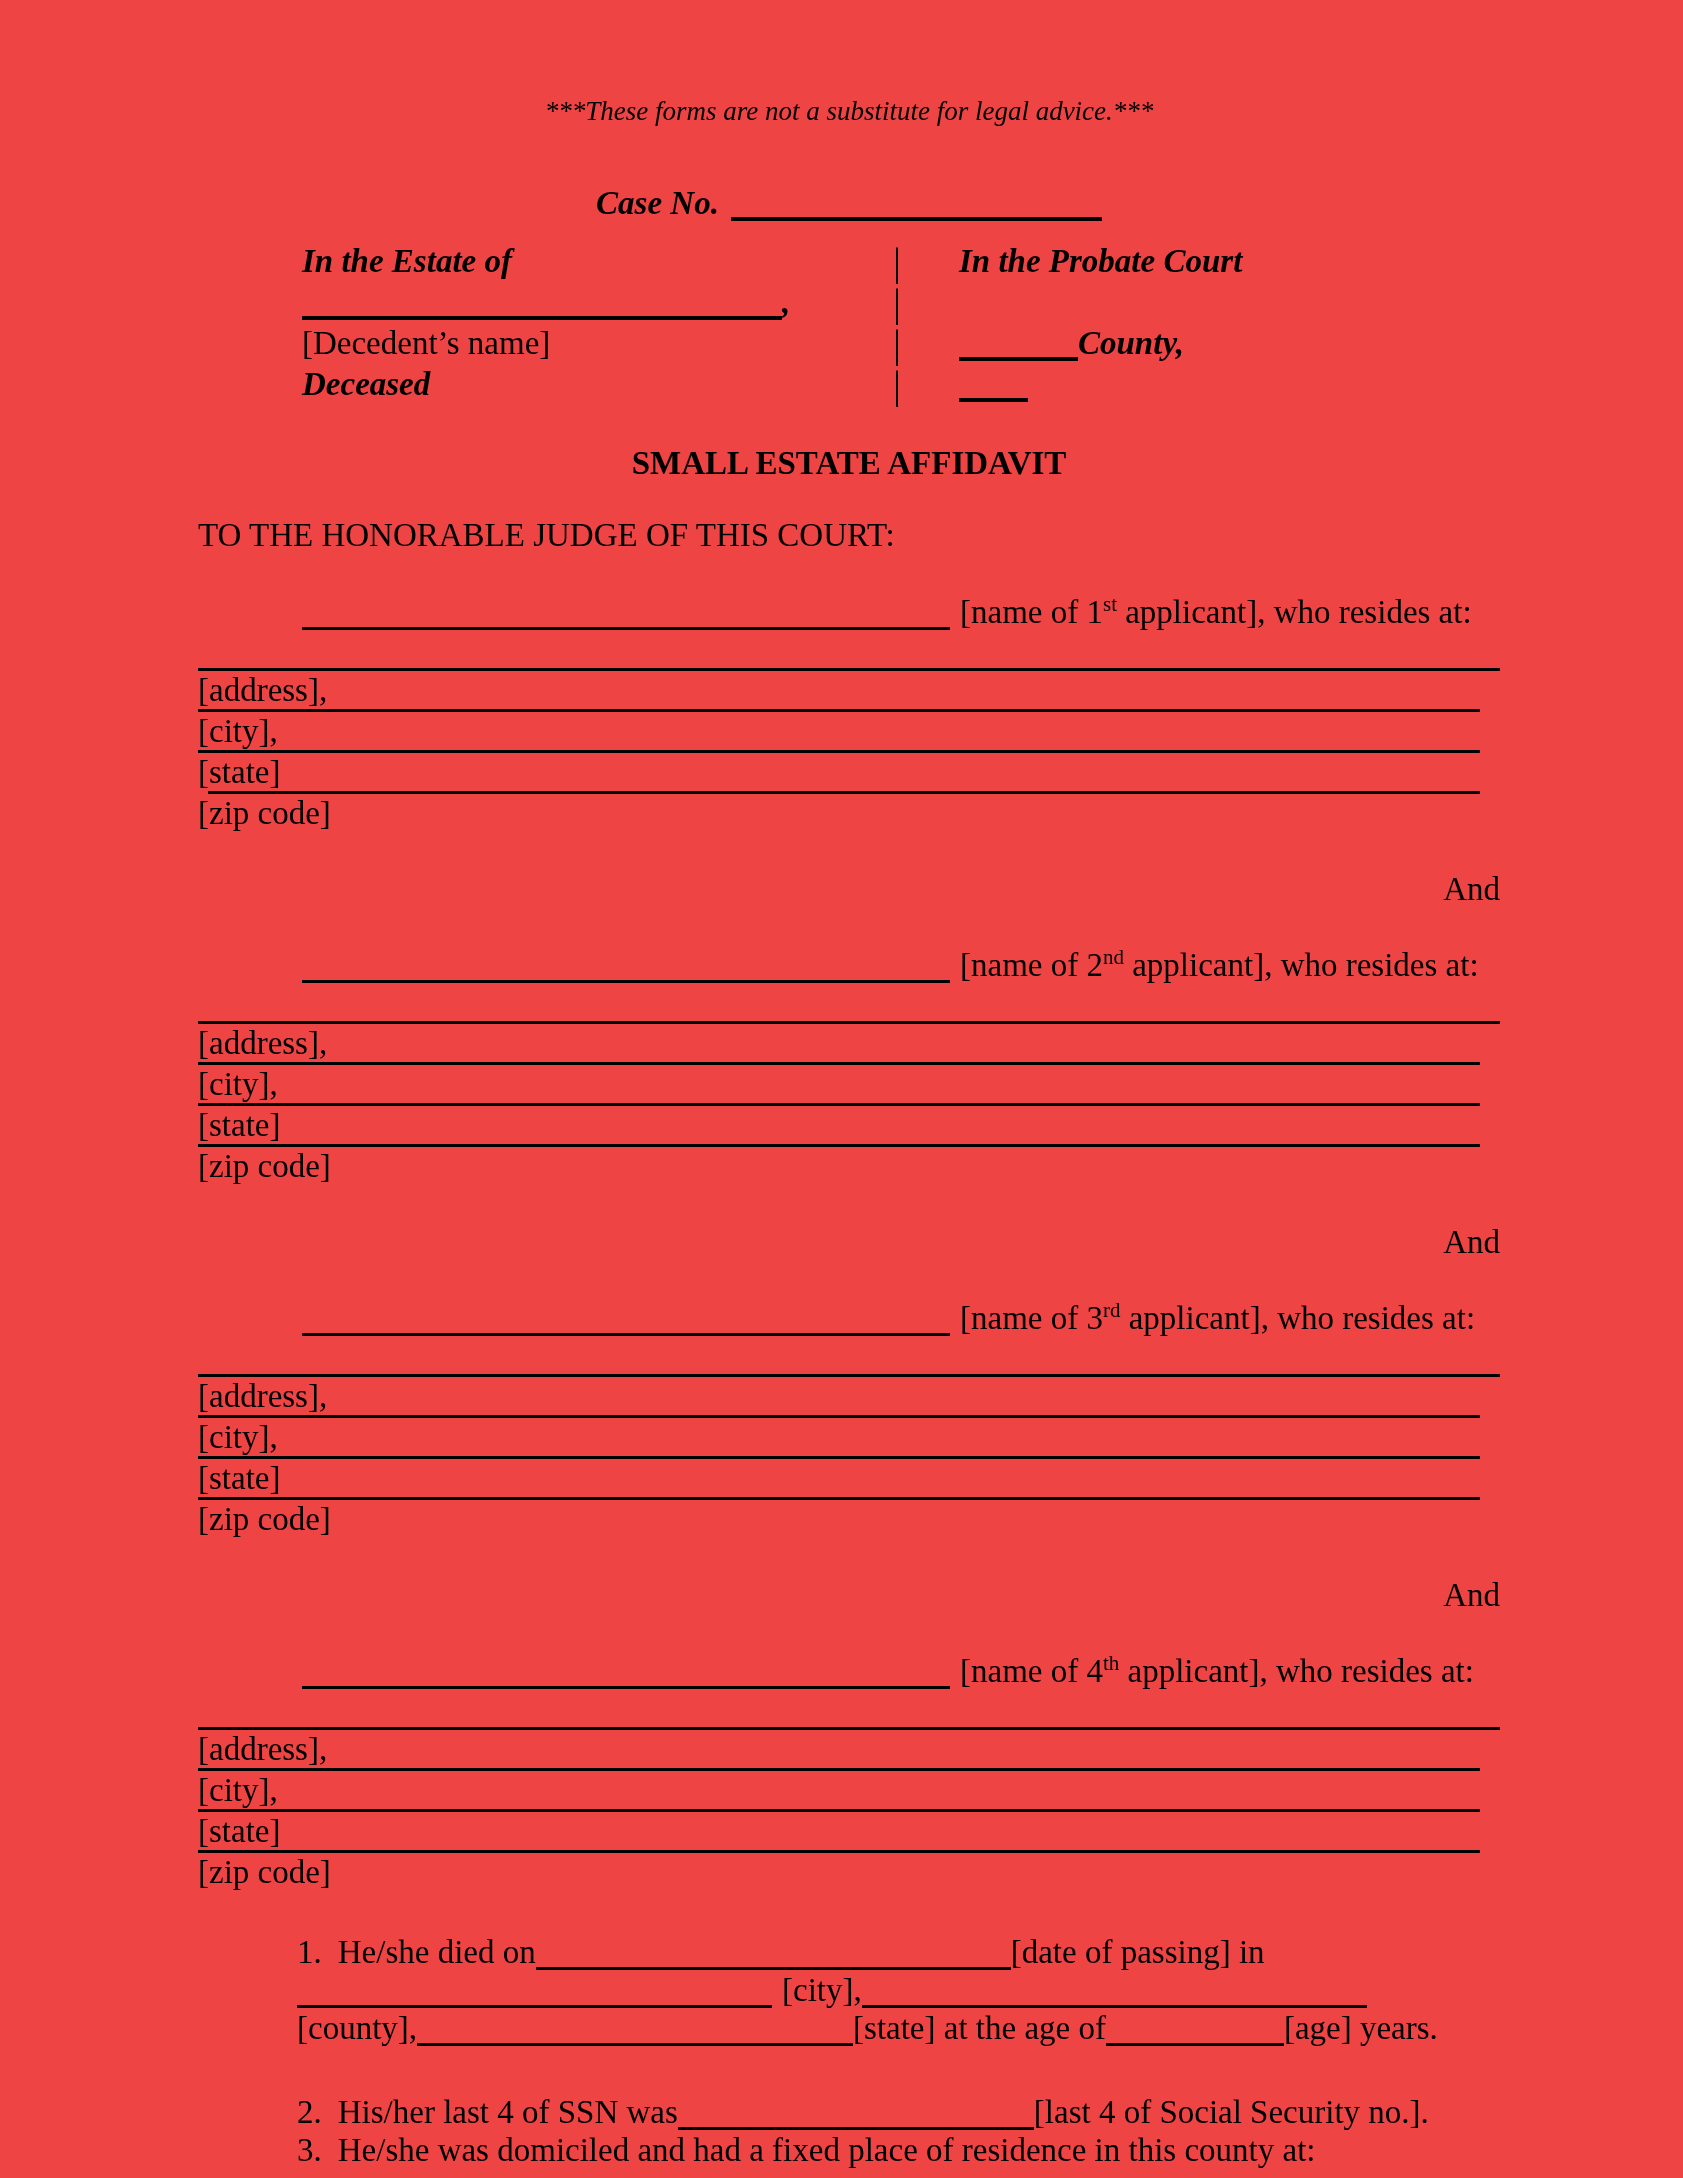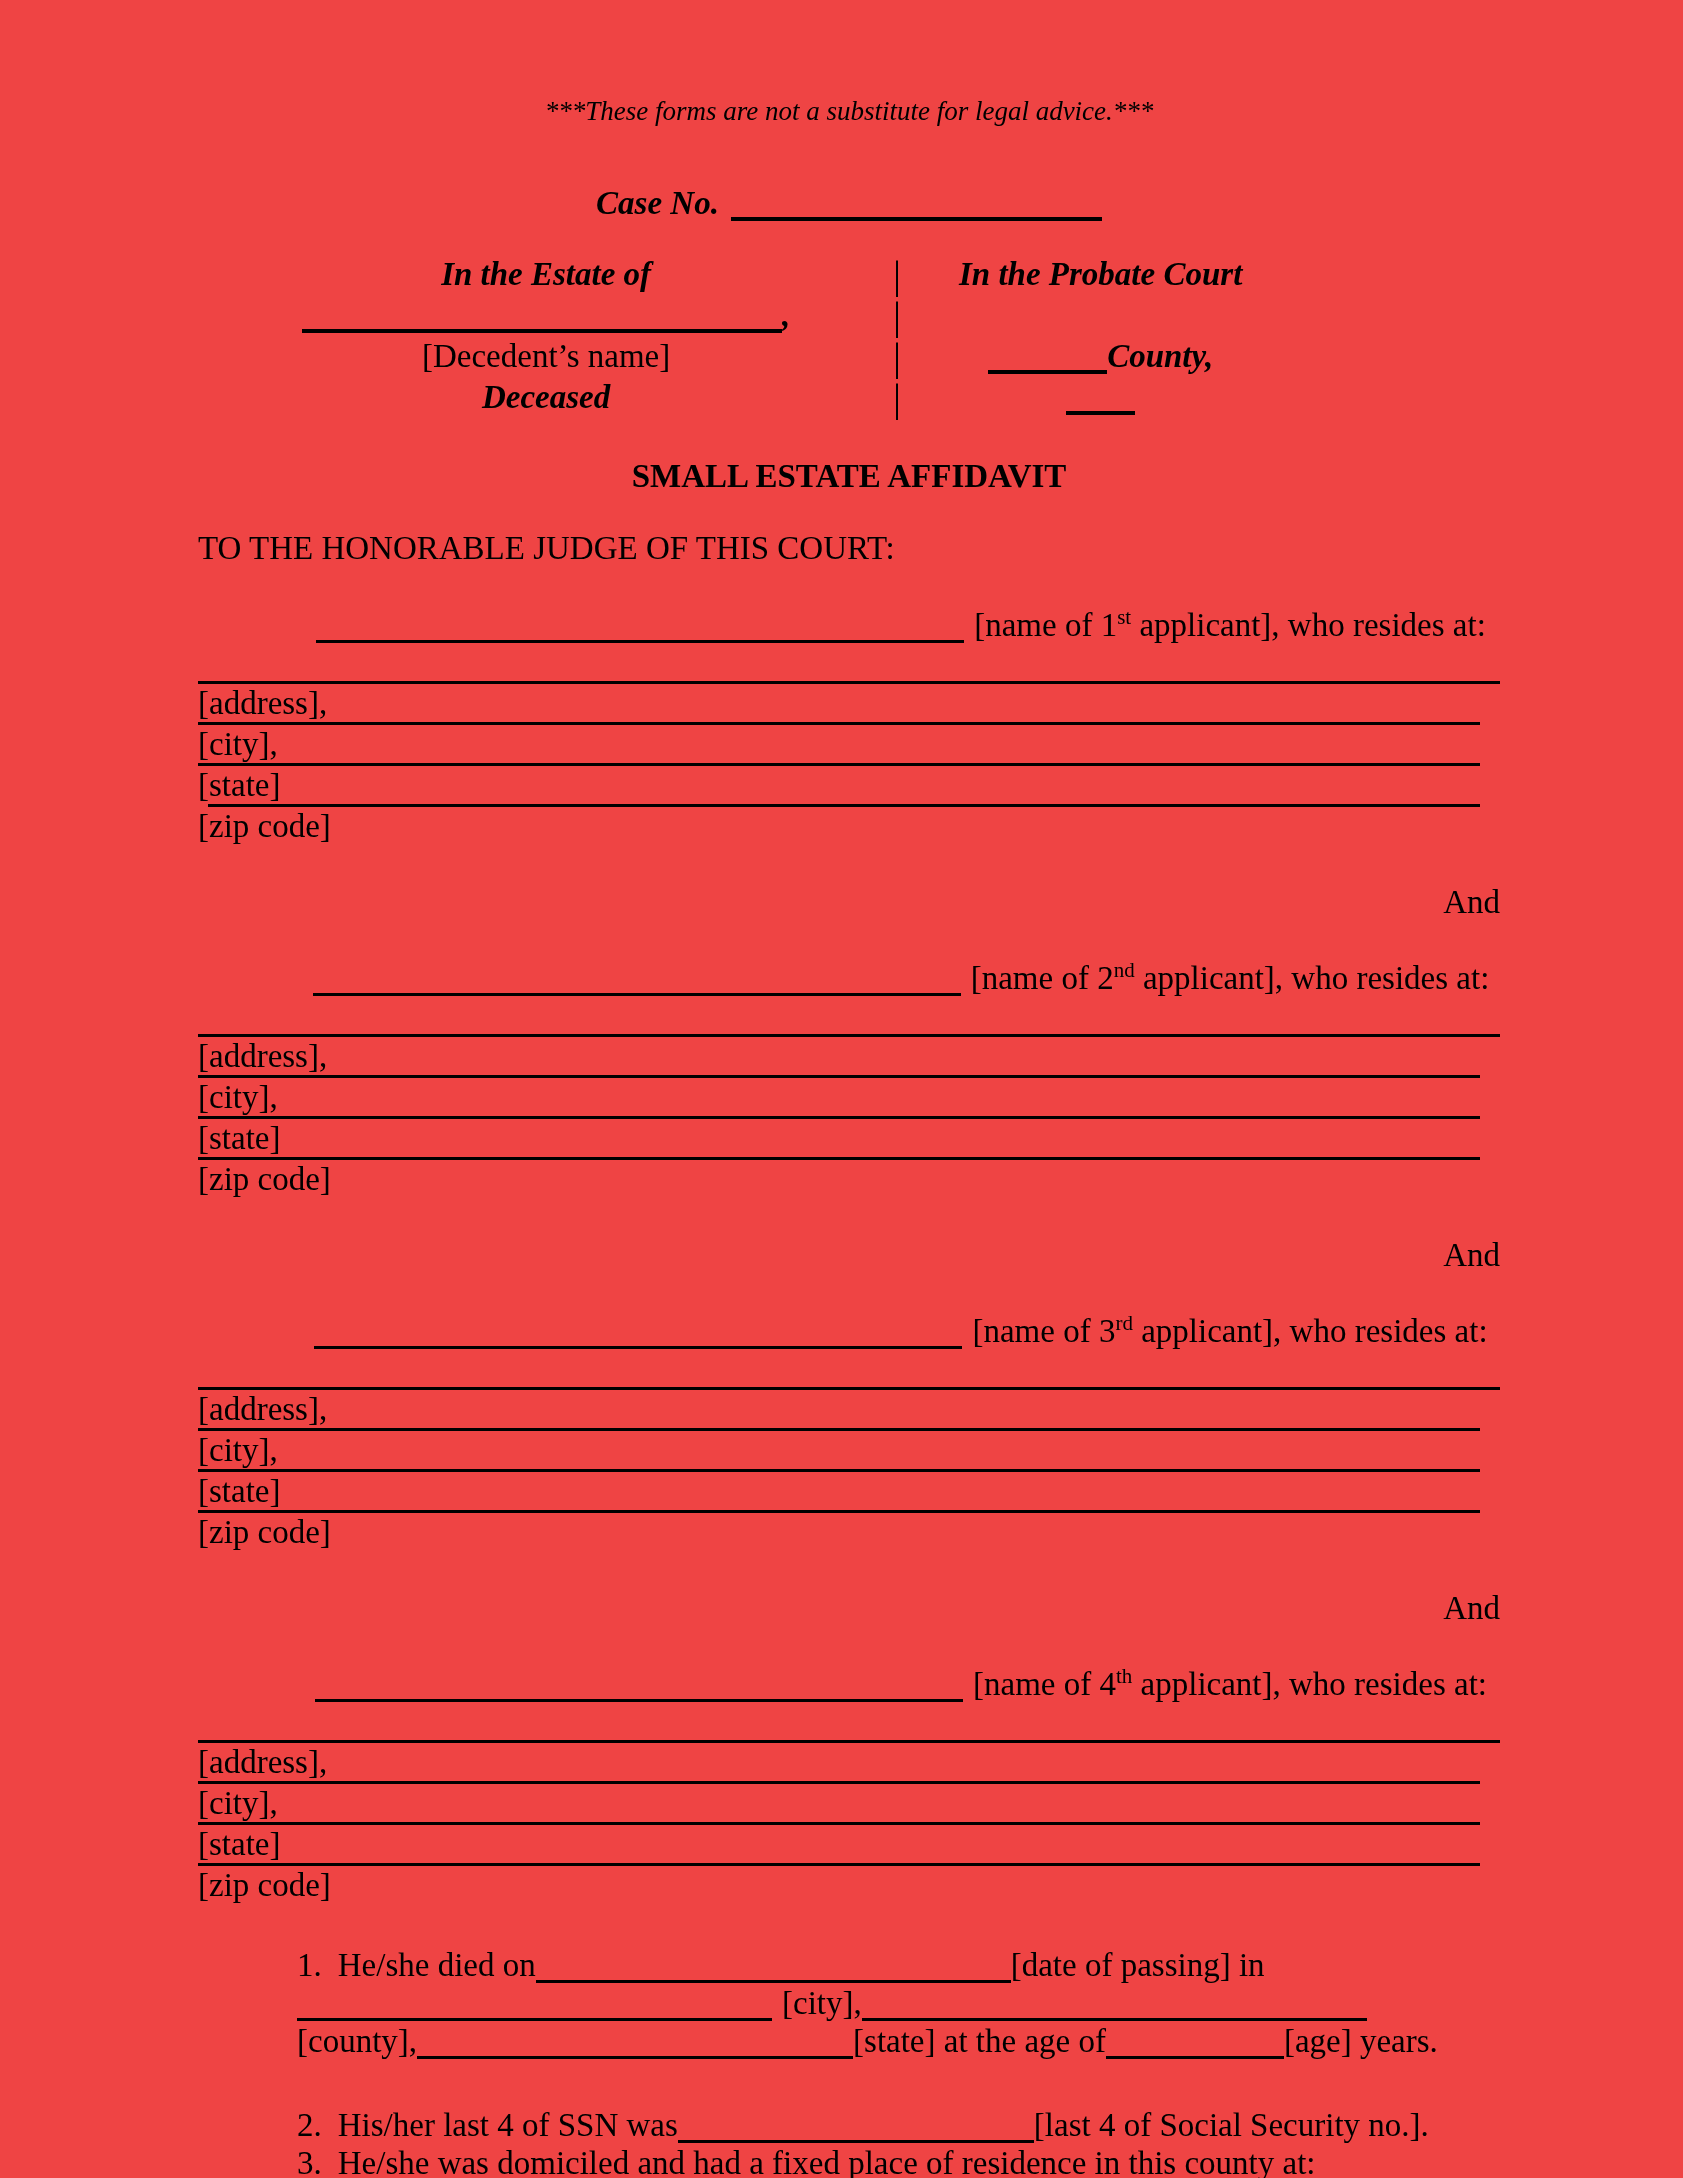--- a/index.html
+++ b/index.html
@@ -19,36 +19,36 @@
   .disclaimer { text-align:center; font-style:italic; font-size:27px; line-height:34px; }
 
   
   .bl { display:inline-block; border-bottom:3px solid #000; vertical-align:-7px; }
   .thick { border-bottom-width:4px; }
 
   .case-row { margin-top:55px; text-align:center; line-height:40px; white-space:nowrap; }
   .case-blank { width:371px; margin-left:12px; }
 
   
-  .estate-header { position:relative; height:162px; margin-top:31px;text-align:center; }
+  .estate-header { position:relative; height:162px; margin-top:18px; }
   .hcol { position:absolute; top:0; }
   .hl { height:41px; line-height:41px; white-space:nowrap; }
   .hdr-left  { left:104px; }
   .hdr-bars  { left:695px; font-size:40px; }
   .hdr-right { left:761px; }
   .estate-blank { width:480px; }
   .county-blank { width:119px; }
   .court-blank  { width:69px; }
 
   .doc-title  { margin-top:38px; text-align:center; font-weight:bold; line-height:44px; }
   .salutation { margin-top:30px; line-height:40px; }
 
   .applicant { margin-top:0; }
   .applicant-1 { margin-top:38px; }
-  .name-row { padding-left:104px;text-align:center; }
+  .name-row { padding-left:104px; }
   .name-blank { width:648px; margin-right:10px; }
   .full-line { height:37px; border-bottom:3px solid #000; }
   .addr-row { display:flex; align-items:stretch; padding-right:20px; white-space:nowrap;flex-direction:column; }
   .addr-row .lbl { flex:0 0 auto; }
   .fill { display:block; border-bottom:3px solid #000; }
   .g-address { flex:42 1 0; }
   .g-city    { flex:34 1 0; }
   .g-state   { flex:21 1 0; }
   .applicant-1 .g-state { margin-left:10px; }
 

